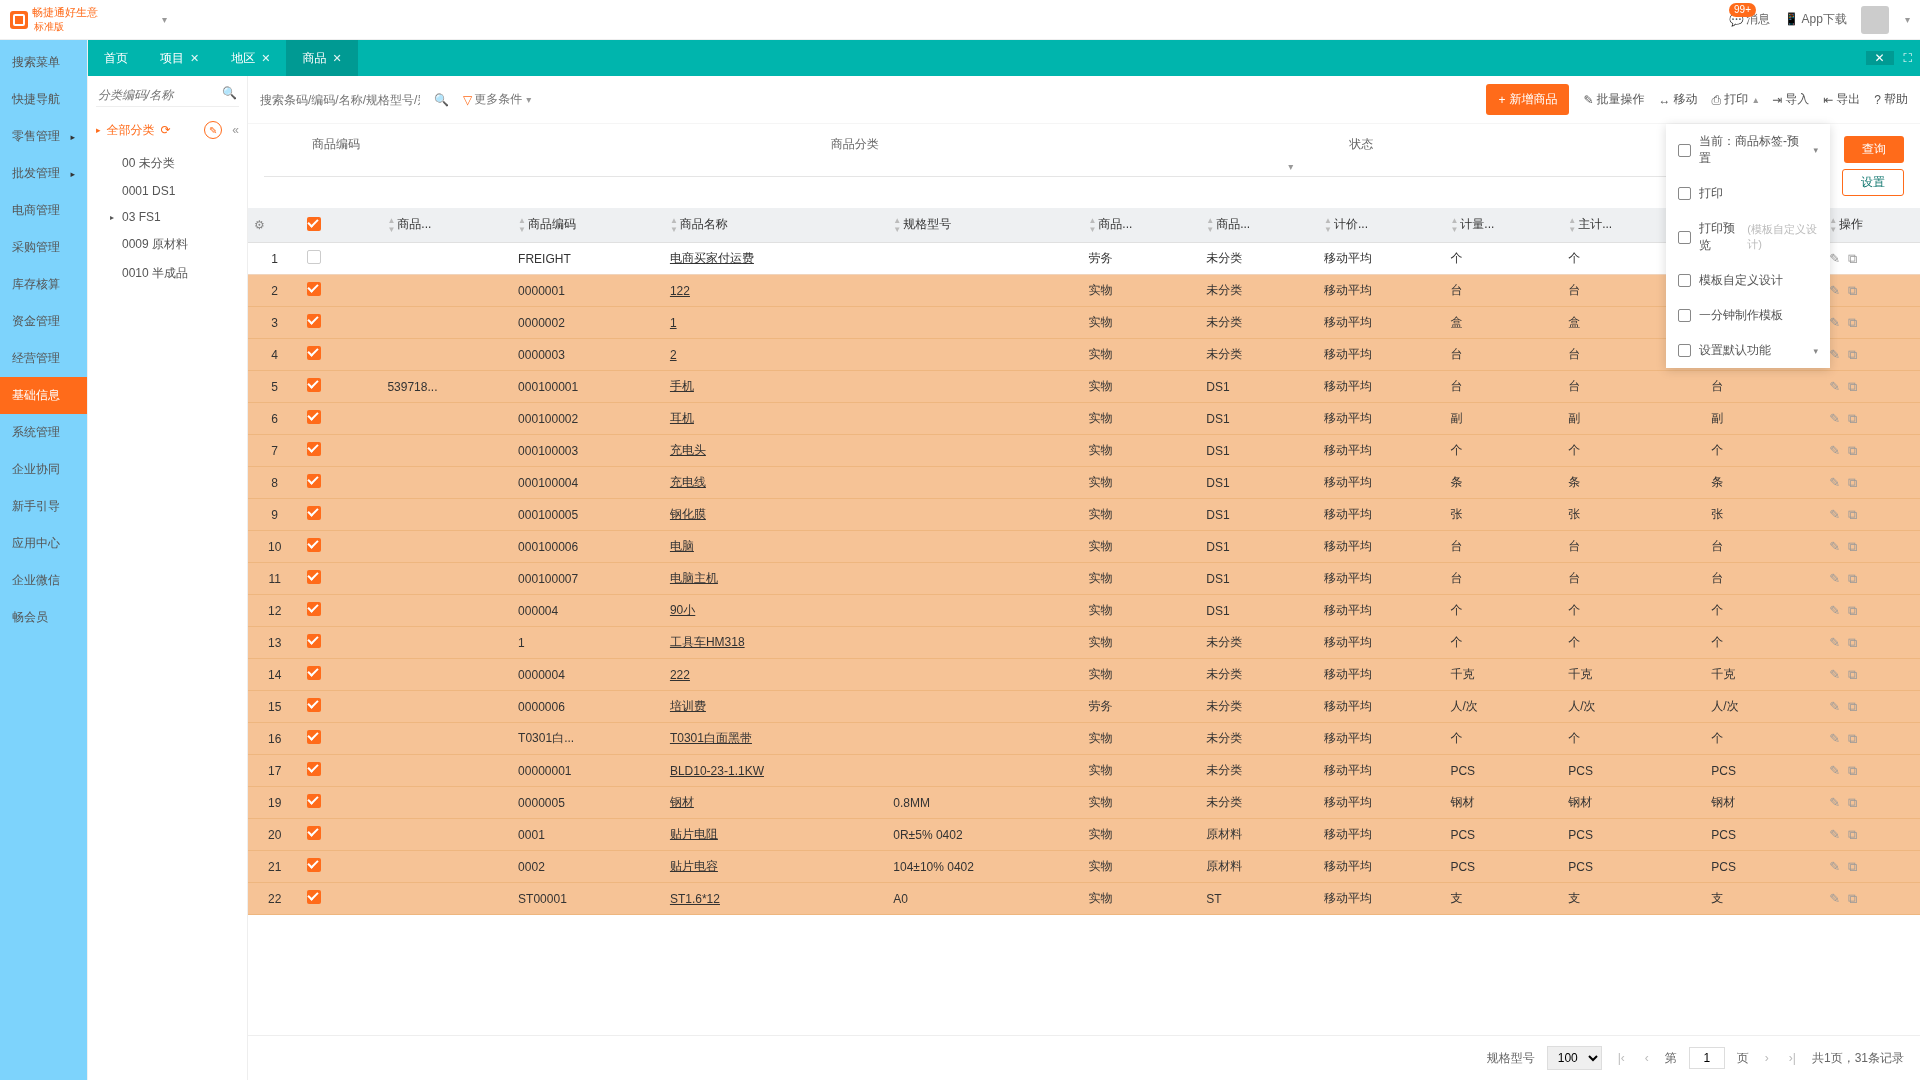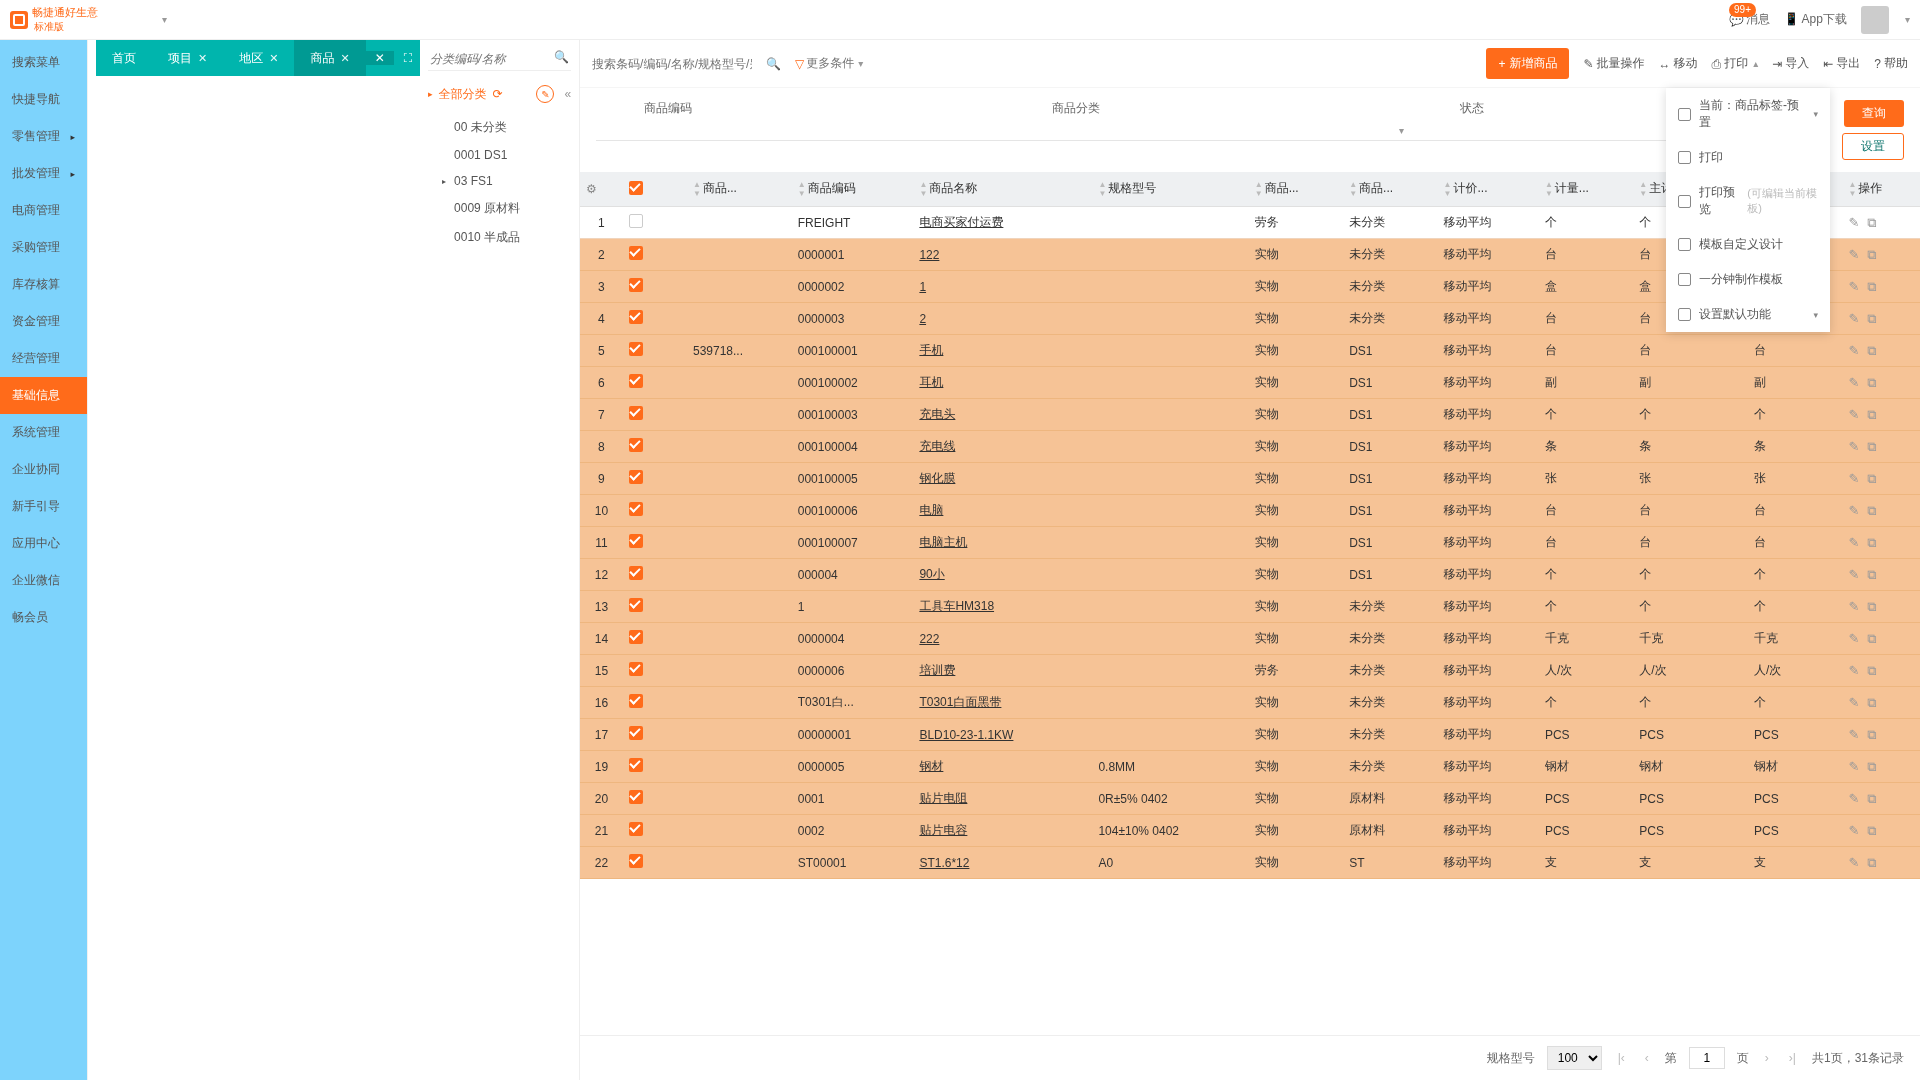--- a/index.html
+++ b/index.html
@@ -14,21 +14,21 @@
 .badge-wrap { position: relative; display: flex; align-items: center; gap: 2px; }
 .badge { position: absolute; top: -8px; right: 14px; background: #ff6b1a; color: #fff; border-radius: 8px; padding: 0 5px; font-size: 10px; line-height: 14px; }
 .avatar { width: 28px; height: 28px; background: #ccc; border-radius: 3px; }
 .chev { font-size: 10px; color: #999; margin-left: 2px; }
 .org-sel { margin-left: 20px; color: #999; display: flex; align-items: center; gap: 6px; }
 .layout { display: flex; height: calc(100vh - 40px); }
 .sidebar { width: 88px; background: #7dd3fc; border-right: 1px solid #f0f0f0; padding-top: 4px; }
 .side-item { padding: 10px 12px; color: #555; cursor: pointer; display: flex; align-items: center; justify-content: space-between; }
 .side-item.active { background: #ff6b1a; color: #fff; }
 .side-item .caret { font-size: 9px; color: #333; }
-.main { flex: 1; display: flex; flex-direction: row; min-width: 0; margin-left: 8px; }
+.main { flex: 1; display: flex; flex-direction: column; min-width: 0; }
 .tabbar { background: #00b5ad; height: 36px; display: flex; align-items: stretch; color: #fff; position: relative; }
 .tab { padding: 0 16px; display: flex; align-items: center; gap: 6px; cursor: pointer; }
 .tab.active { background: #009a93; }
 .tab .close { font-size: 11px; opacity: .9; }
 .tab-spacer { flex: 1; }
 .tab-right { display: flex; align-items: center; gap: 10px; padding-right: 8px; }
 .tab-close-all { background: #009a93; width: 28px; display: flex; align-items: center; justify-content: center; }
 .content { flex: 1; display: flex; min-height: 0; }
 .tree-col { width: 160px; border-right: 1px solid #eee; display: flex; flex-direction: column; }
 .tree-search { padding: 8px; position: relative; }
@@ -297,21 +297,21 @@
               <span><span>当前：</span><span>商品标签-预置</span></span>
               <span class="dd-caret">▾</span>
             </div>
             <div class="dd-item">
               <span class="dd-icon"></span>
               <span>打印</span>
             </div>
             <div class="dd-item">
               <span class="dd-icon"></span>
               <span>打印预览</span>
-              <span class="hint">(可编辑当前模板)</span>
+              <span class="hint">(模板自定义设计)</span>
             </div>
             <div class="dd-item">
               <span class="dd-icon"></span>
               <span>模板自定义设计</span>
             </div>
             <div class="dd-item">
               <span class="dd-icon"></span>
               <span>一分钟制作模板</span>
             </div>
             <div class="dd-item">

